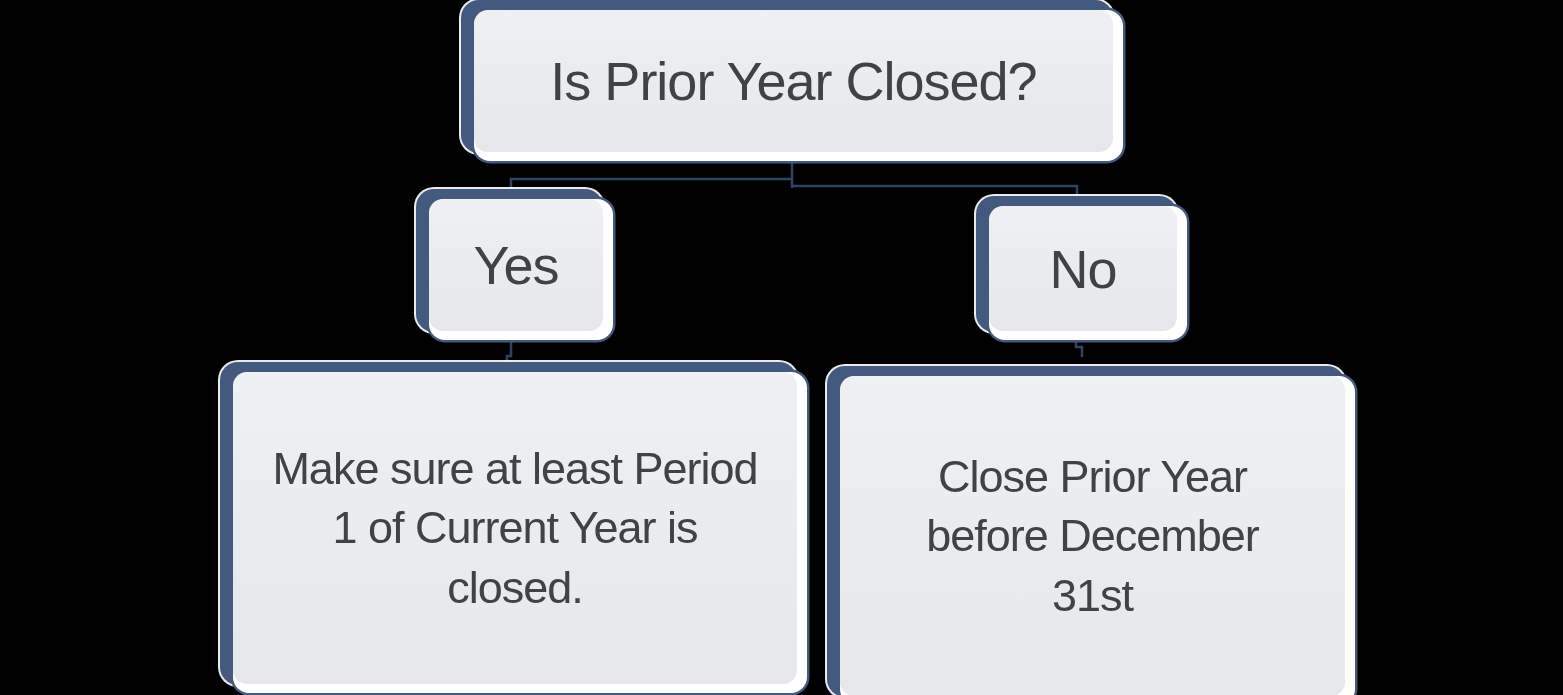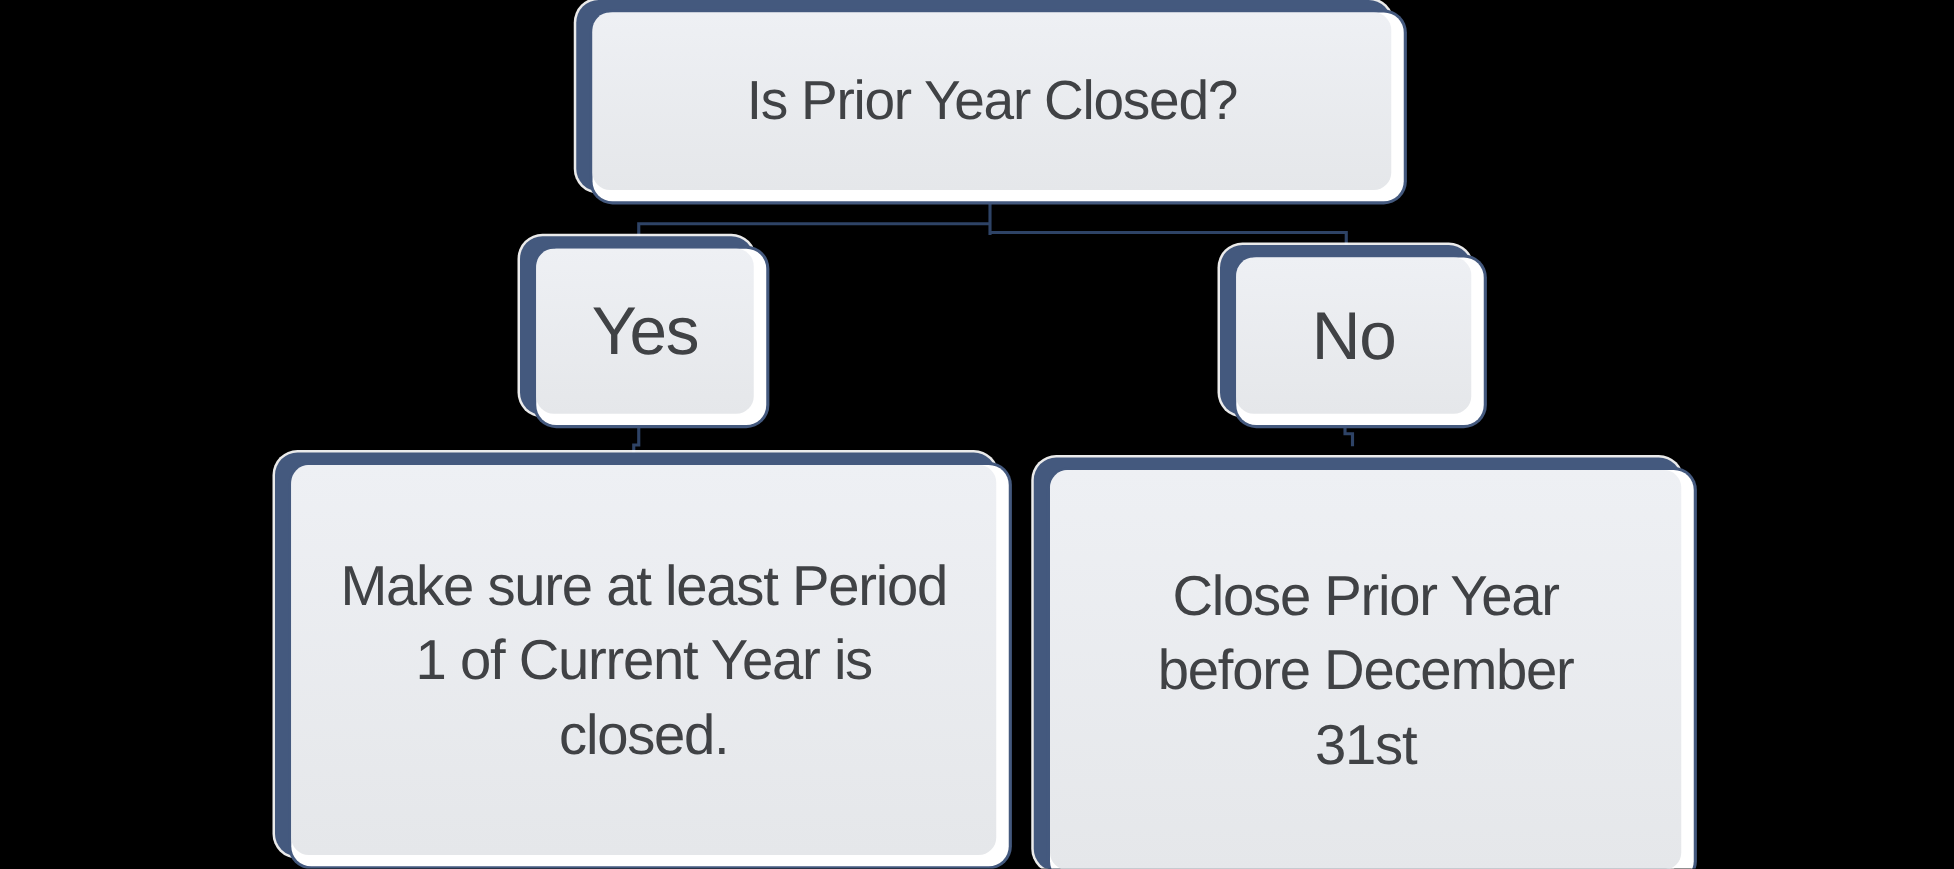--- a/index.html
+++ b/index.html
@@ -39,21 +39,21 @@
     display:flex;align-items:center;justify-content:center;
     text-align:center;
     color:var(--text);
     letter-spacing:-1px;
   }
   .node-root  {left:461px;top:0;width:662px;height:161px;}
   .node-yes   {left:416px;top:189px;width:197px;height:151px;}
   .node-no    {left:976px;top:196px;width:211px;height:144px;}
   .node-act-l {left:220px;top:362px;width:587px;height:331px;}
   .node-act-r {left:827px;top:354px;width:528px;height:339px;margin-top:12px;}
-  .label-question{font-size:44px;}
+  .label-question{font-size:54px;}
   .label-branch{font-size:54px;}
   .label-action{font-size:45px;line-height:1.32;}
   .w-action-l{max-width:490px;}
   .w-action-r{max-width:400px;}
 </style>
 </head>
 <body>
 
 <div class="stage">
 

